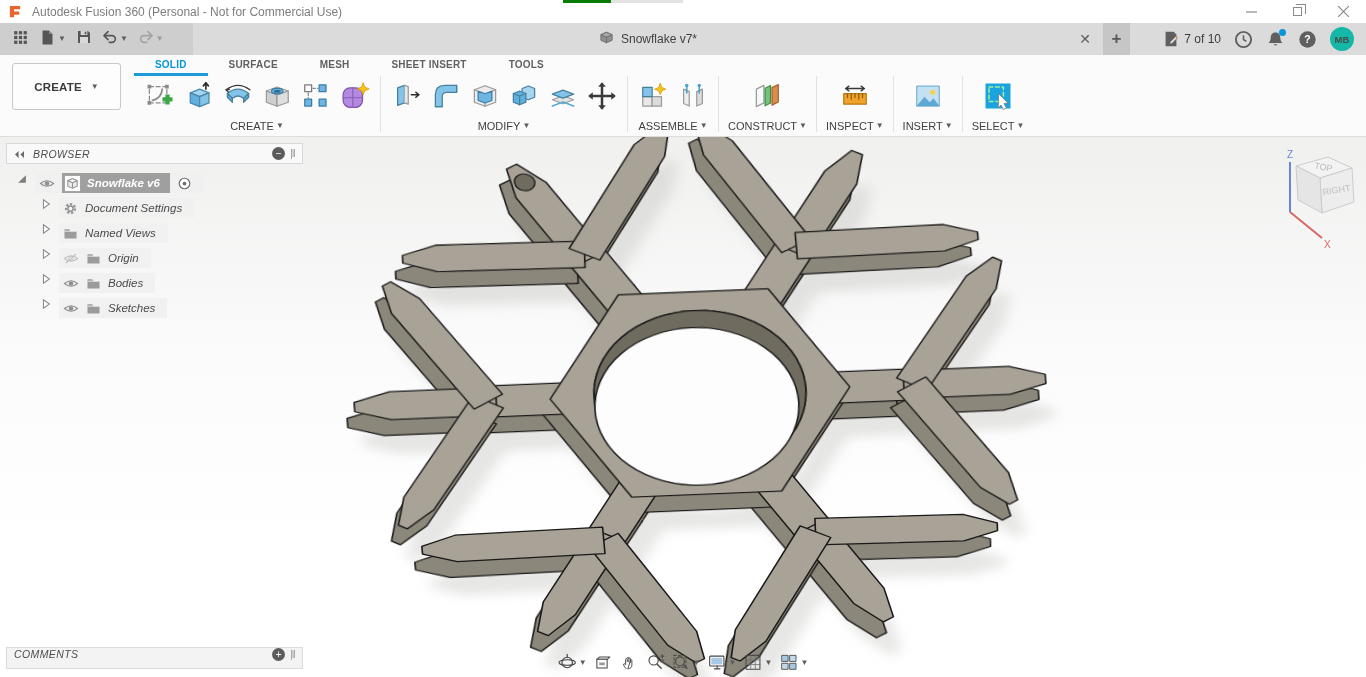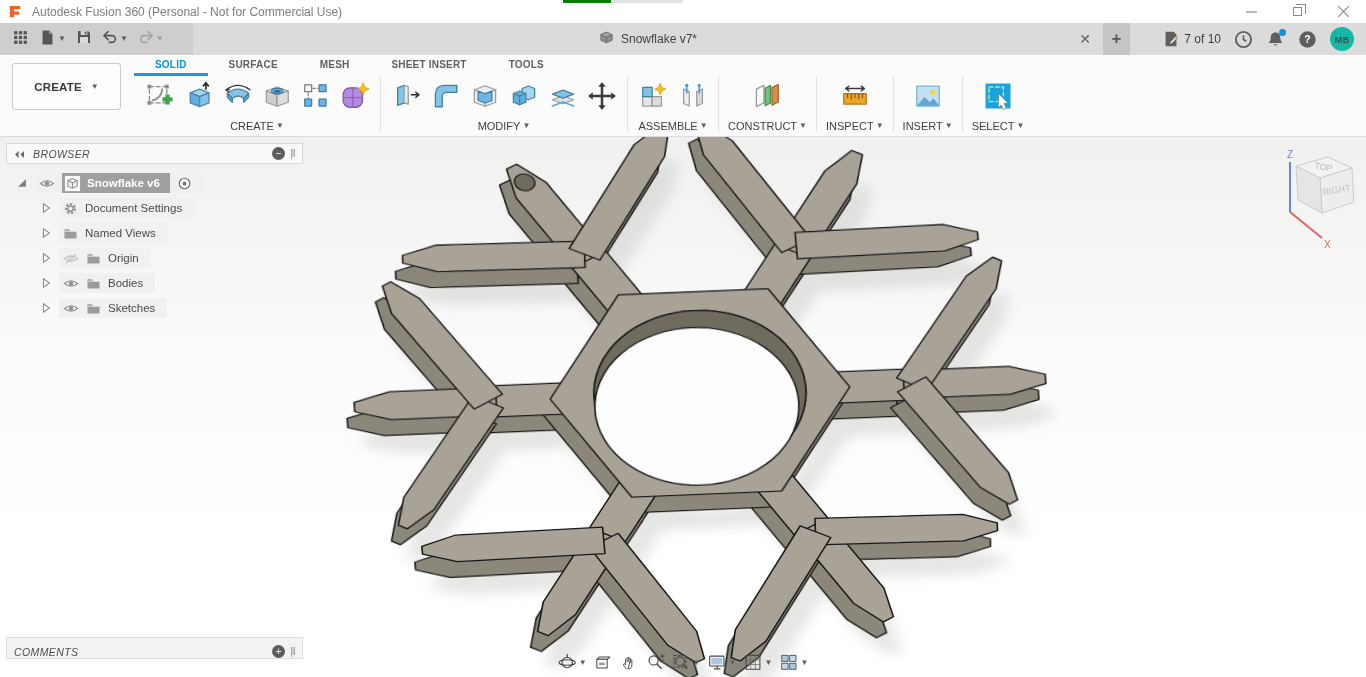--- a/index.html
+++ b/index.html
@@ -56,36 +56,36 @@
   #model-holder svg{position:absolute;left:0;top:0;}
 
   
   .browser{position:absolute;left:6px;top:6px;width:297px;}
   .panel-header{height:21px;background:rgba(249,249,249,.96);border:1px solid #d8d8d8;display:flex;align-items:center;padding:0 7px;gap:8px;}
   .panel-title{font-size:10.5px;color:#4c4c4c;letter-spacing:.4px;font-style:italic;}
   .panel-right{margin-left:auto;display:flex;align-items:center;gap:5px;}
   .circle-btn{width:13px;height:13px;border-radius:50%;background:#5c5c5c;color:#fff;display:flex;align-items:center;justify-content:center;font-size:10px;line-height:1;cursor:pointer;}
   .grip{color:#9a9a9a;font-size:10px;cursor:pointer;letter-spacing:-1px;}
   .btree{margin-top:9px;display:flex;flex-direction:column;gap:5px;}
-  .brow{display:flex;align-items:center;height:20px;}
+  .brow{display:flex;align-items:flex-start;height:20px;font-style:italic;}
   .b-strip{display:flex;align-items:center;background:rgba(240,240,240,.92);height:20px;padding:0 12px 0 4px;gap:7px;}
   .b-chip{background:#9f9f9f;height:20px;display:flex;align-items:center;gap:6px;padding:0 10px 0 2px;}
   .b-chip-label{color:#ffffff;font-size:11.5px;font-weight:bold;}
   .b-label{font-size:11.5px;color:#4a4a4a;}
   .expander{width:16px;display:flex;align-items:center;justify-content:center;margin-right:5px;cursor:pointer;flex-shrink:0;}
 
   
   .viewcube{position:absolute;top:5px;right:10px;width:90px;height:112px;cursor:pointer;}
 
   
   .navbar{position:absolute;bottom:2px;left:50%;transform:translateX(-50%);display:flex;align-items:center;gap:3px;padding:2px 4px;}
   .nav-item{display:flex;align-items:center;padding:1px 2px;cursor:pointer;}
 
   
-  .comments{position:absolute;left:6px;bottom:18px;width:297px;height:22px;background:rgba(243,243,243,.96);border:1px solid #dcdcdc;display:flex;align-items:flex-end;padding:0 7px;gap:8px;}
+  .comments{position:absolute;left:6px;bottom:8px;width:297px;height:22px;background:rgba(243,243,243,.96);border:1px solid #dcdcdc;display:flex;align-items:flex-start;padding:0 7px;gap:8px;}
 </style>
 </head>
 <body>
 
 <div class="titlebar">
   <div class="fusion-logo">
     <svg viewBox="0 0 16 16" width="15" height="15">
         <path d="M2 14 V2 h11 v3.5 H6.5 V8 H12 v3.5 H6.5 V14 Z" fill="#e9652e"></path>
       </svg>
   </div>

